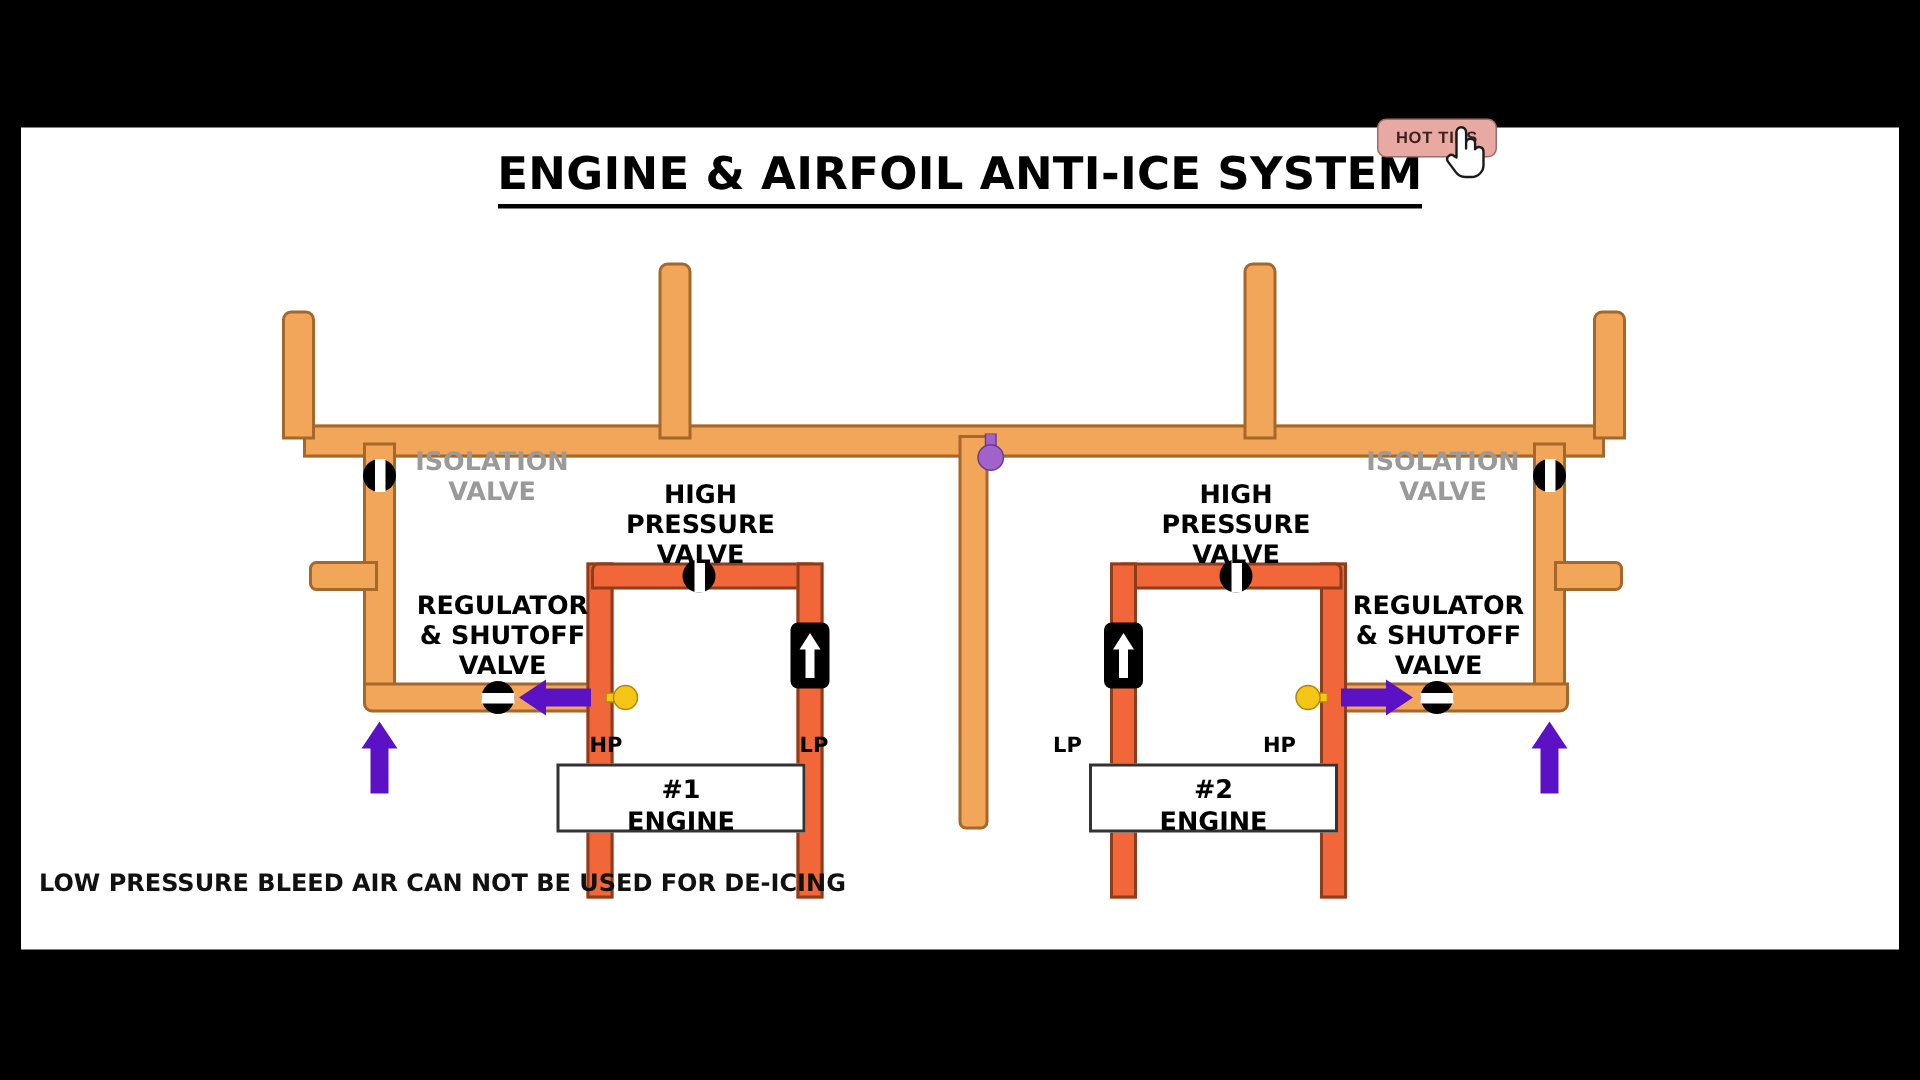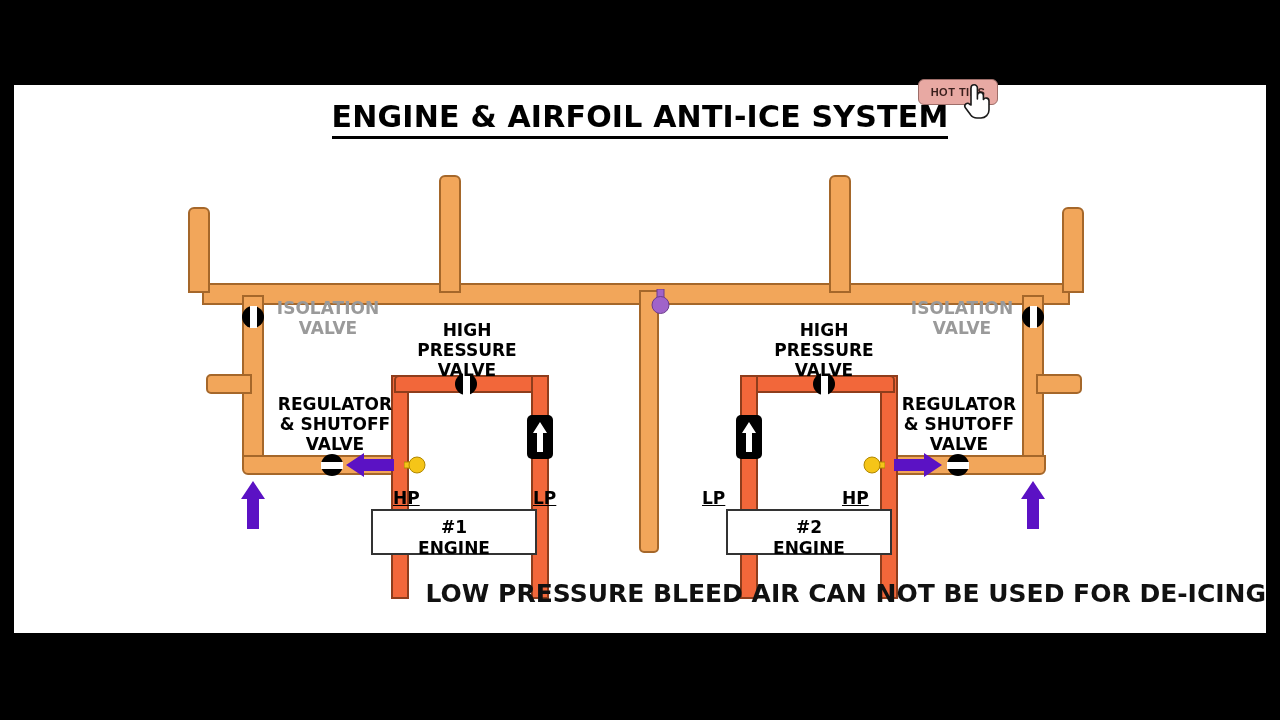--- a/index.html
+++ b/index.html
@@ -32,23 +32,23 @@
     font-family: "DejaVu Sans", sans-serif;
   }
   #title span {
     border-bottom: 3px solid #000;
     padding-bottom: 2px;
   }
 
   
   #caption {
     position: absolute;
-    left: 0; top: 494px; width: 100%;
-    text-align: right;
-    font-size: 25px;
+    left: 12px; top: 494px; width: 100%;
+    text-align: left;
+    font-size: 16px;
     font-weight: bold;
     color: #111;
     font-family: "DejaVu Sans", sans-serif;
   }
 
   
   .duct {
     position: absolute;
     background: #F2A65A;
     border: 2px solid #A5672A;
@@ -108,21 +108,21 @@
     font-family: "DejaVu Sans", sans-serif;
     font-weight: bold;
     color: #000;
     text-align: center;
     line-height: 1.17;
     white-space: pre-line;
     z-index: 16;
   }
   .lbl.iso { color: #9A9A9A; font-size: 17px; }
   .lbl.big { font-size: 17px; }
-  .lbl.port { font-size: 17px; text-decoration: underline; }
+  .lbl.port { font-size: 14px; }
 
   
   .engine {
     position: absolute;
     background: #fff;
     border: 2px solid #333;
     font-family: "DejaVu Sans", sans-serif;
     font-weight: bold;
     font-size: 17px;
     color: #000;

